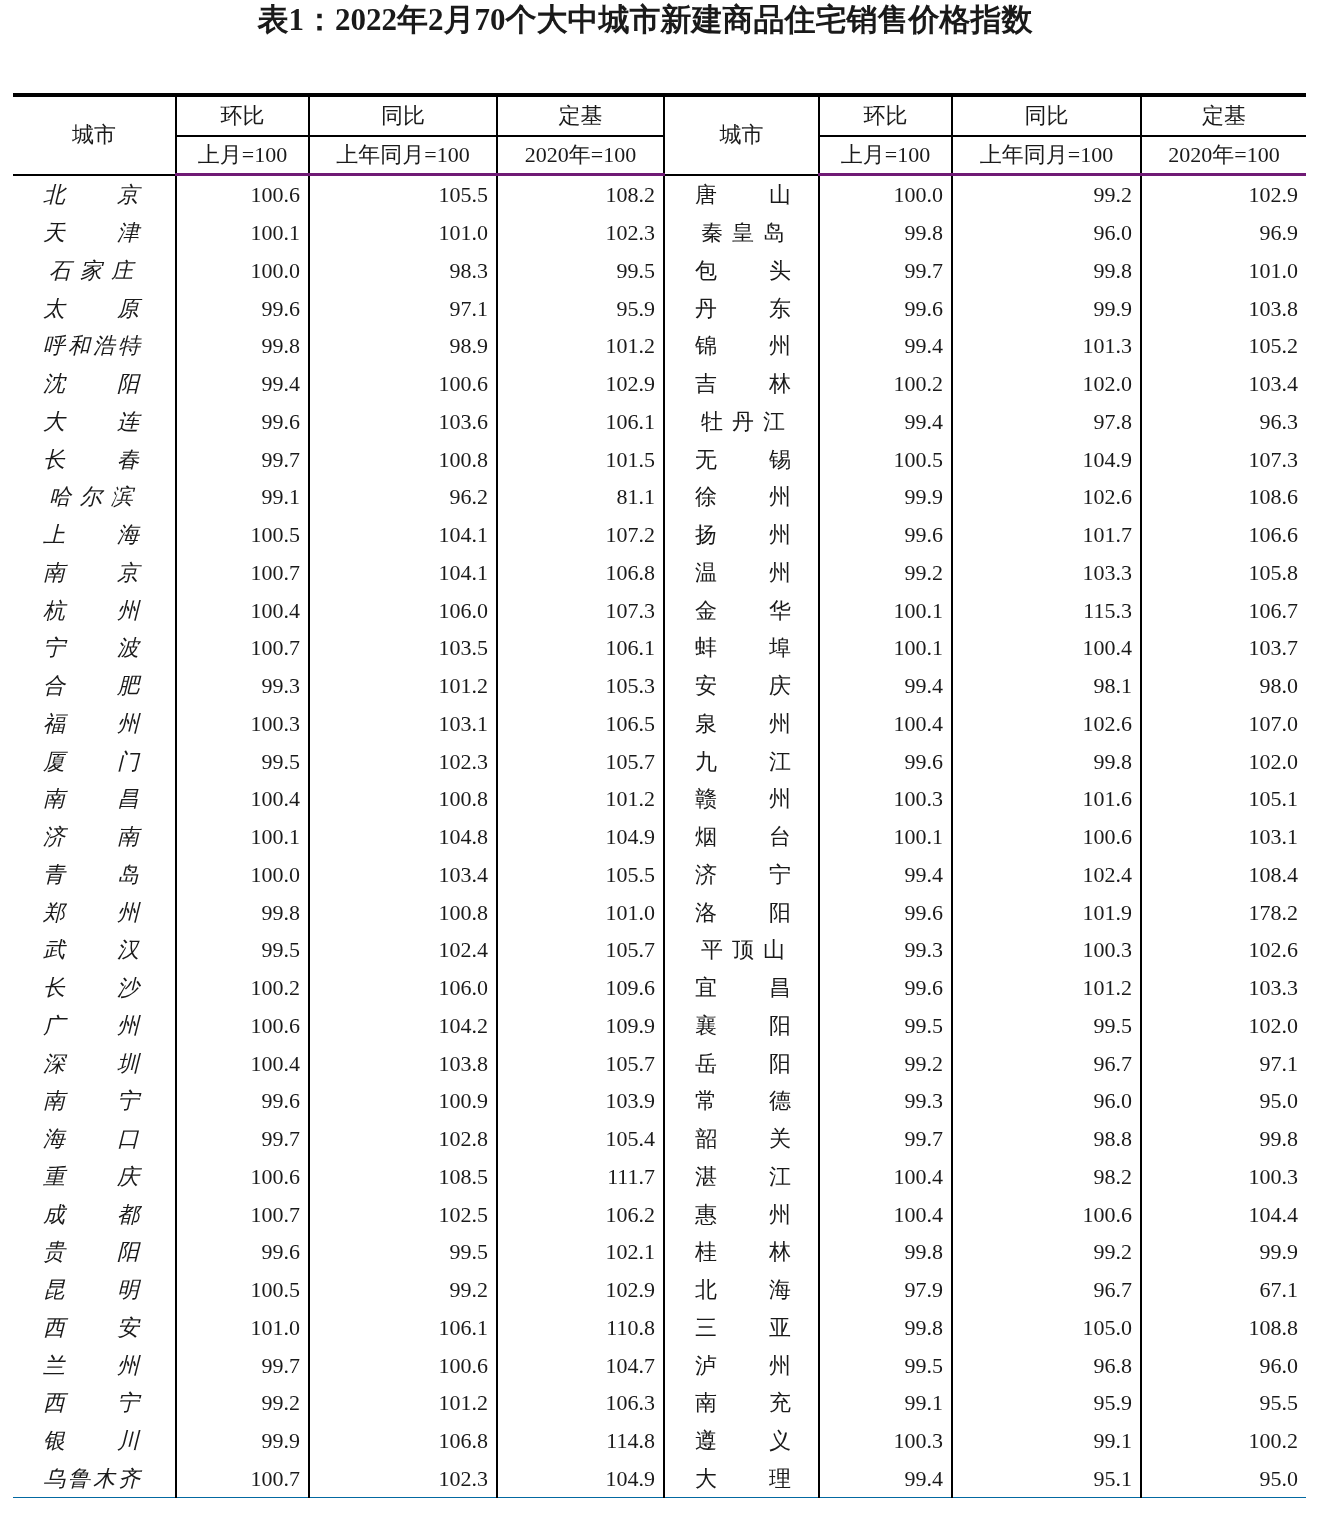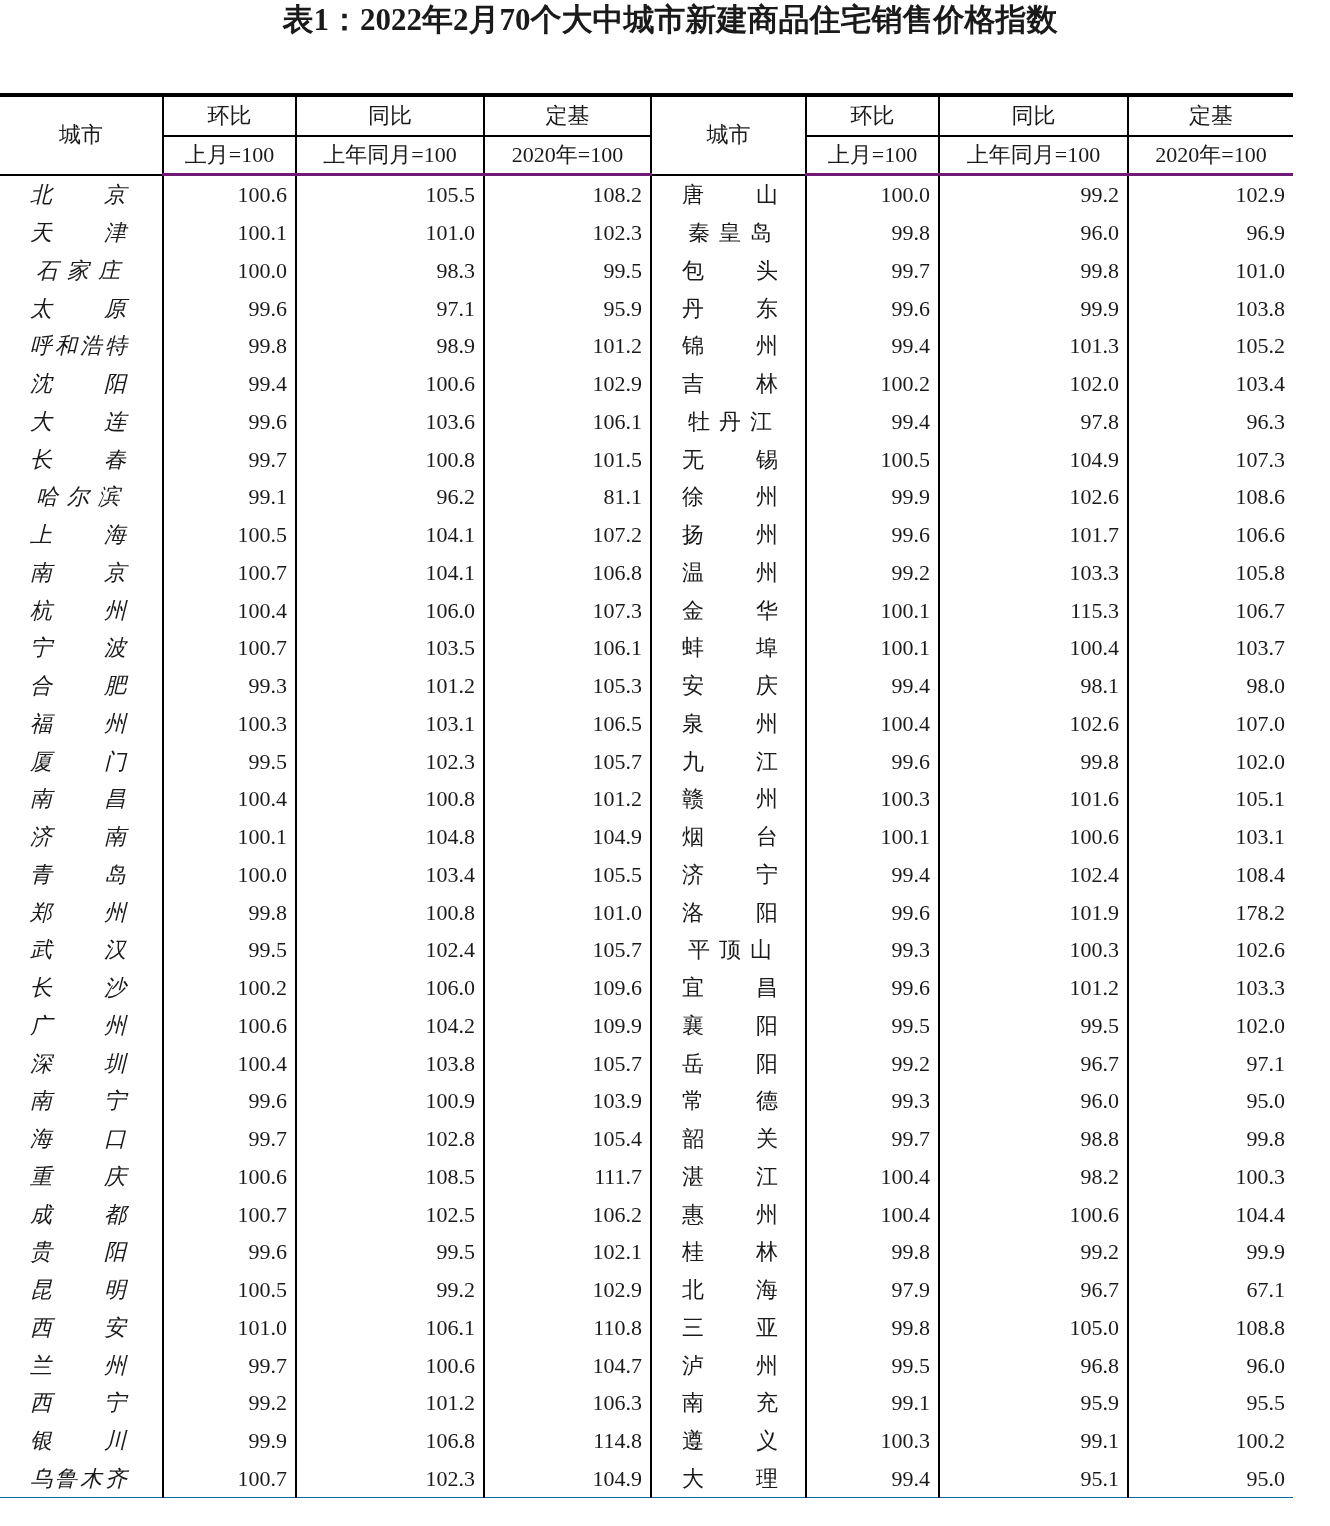--- a/index.html
+++ b/index.html
@@ -1,20 +1,20 @@
 <!DOCTYPE html>
 <html><head>
 <meta charset="utf-8">
 <style>
   html, body { margin: 0; padding: 0; background: #ffffff; }
   body { width: 1330px; height: 1526px; position: relative; overflow: hidden;
          font-family: "Liberation Serif", "DejaVu Serif", serif; color: #1a1a1a; }
   .title { position: absolute; left: 0; top: 0; width: 1290px; text-align: center;
-           font-size: 31px; font-weight: bold; line-height: 40px; letter-spacing: 0px; padding-left: 25px; }
-  table.grid { position: absolute; left: 0; top: 93px; border-collapse: collapse; table-layout: fixed; }
+           font-size: 31px; font-weight: bold; line-height: 40px; letter-spacing: 0px; }
+  table.grid { position: absolute; left: 13px; top: 93px; border-collapse: collapse; table-layout: fixed; }
   table.grid col.c-city { width: 163px; }
   table.grid col.c1 { width: 133px; }
   table.grid col.c2 { width: 188px; }
   table.grid col.c3 { width: 167px; }
   table.grid col.c-city2 { width: 155px; }
   table.grid col.c4 { width: 133px; }
   table.grid col.c5 { width: 189px; }
   table.grid col.c6 { width: 165px; }
   table.grid thead tr.h1 th { border-top: 4px solid #000; height: 38px; }
   table.grid thead tr.h2 th { height: 36px; border-bottom: 3px solid #701a75; margin-top: 24px; }

